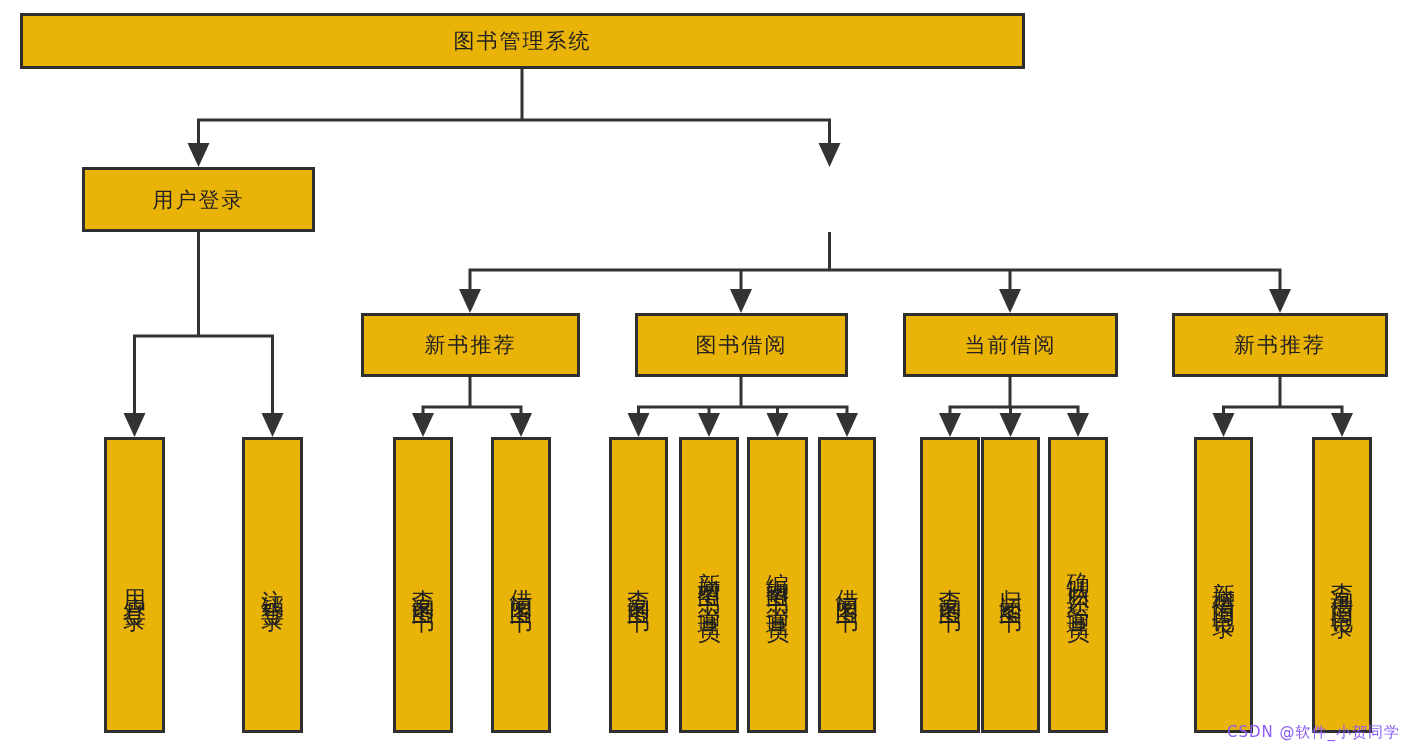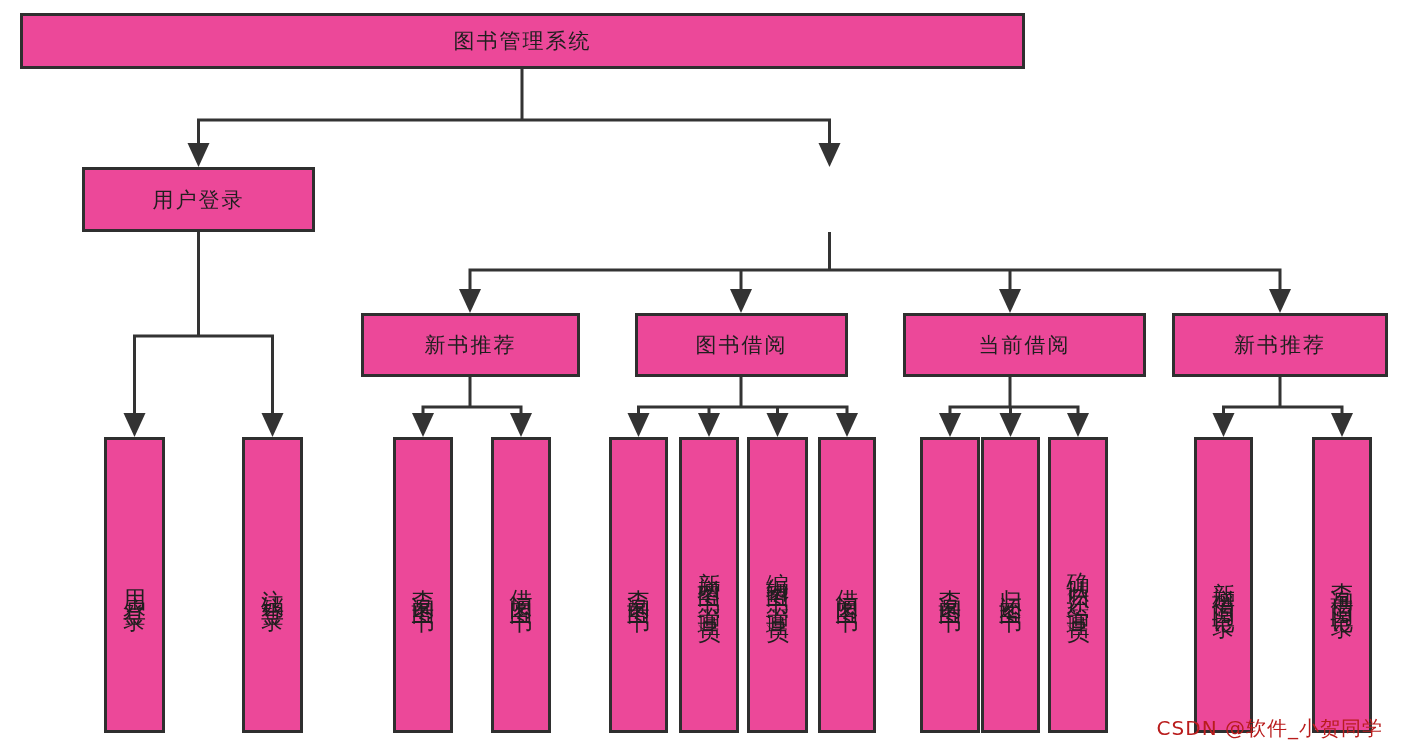--- a/index.html
+++ b/index.html
@@ -18,21 +18,21 @@
   #connector-layer {
     position: absolute;
     left: 0;
     top: 0;
     width: 1405px;
     height: 747px;
   }
   .box {
     position: absolute;
     box-sizing: border-box;
-    background: #ec4899;
+    background: #eab308;
     border: 3px solid #2f2f2f;
     display: flex;
     align-items: center;
     justify-content: center;
     color: #1f1f1f;
   }
   .box.h {
     font-size: 21px;
     letter-spacing: 2px;
     white-space: nowrap;
@@ -40,24 +40,24 @@
   .box.v .vtext {
     writing-mode: vertical-rl;
     text-orientation: mixed;
     font-size: 23px;
     letter-spacing: 7px;
     line-height: 1;
     color: #1f1f1f;
   }
   .watermark {
     position: absolute;
-    right: 22px;
+    right: 5px;
     bottom: 5px;
-    font-size: 20px;
-    color: #b91c1c;
+    font-size: 15px;
+    color: #8b5cf6;
     letter-spacing: 1px;
     white-space: nowrap;
   }
   svg path {
     stroke: #333333;
     stroke-width: 3;
     fill: none;
   }
   svg polygon {
     fill: #333333;
@@ -111,21 +111,21 @@
       <polygon points="1331,413 1353,413 1342,437"></polygon>
     </g>
   </svg>
 
   <div class="box h" style="left:20px;top:13px;width:1005px;height:56px">图书管理系统</div>
 
   <div class="box h" style="left:82px;top:167px;width:233px;height:65px">用户登录</div>
 
   <div class="box h" style="left:635px;top:313px;width:213px;height:64px">图书借阅</div>
   <div class="box h" style="left:361px;top:313px;width:219px;height:64px">新书推荐</div>
-  <div class="box h" style="left:903px;top:313px;width:243px;height:64px">当前借阅</div>
+  <div class="box h" style="left:903px;top:313px;width:215px;height:64px">当前借阅</div>
   <div class="box h" style="left:1172px;top:313px;width:216px;height:64px">新书推荐</div>
 
   <div class="box v" style="left:104px;top:437px;width:61px;height:296px">
     <span class="vtext">用户登录</span>
   </div>
   <div class="box v" style="left:242px;top:437px;width:61px;height:296px">
     <span class="vtext">注销登录</span>
   </div>
 
   <div class="box v" style="left:393px;top:437px;width:60px;height:296px">

